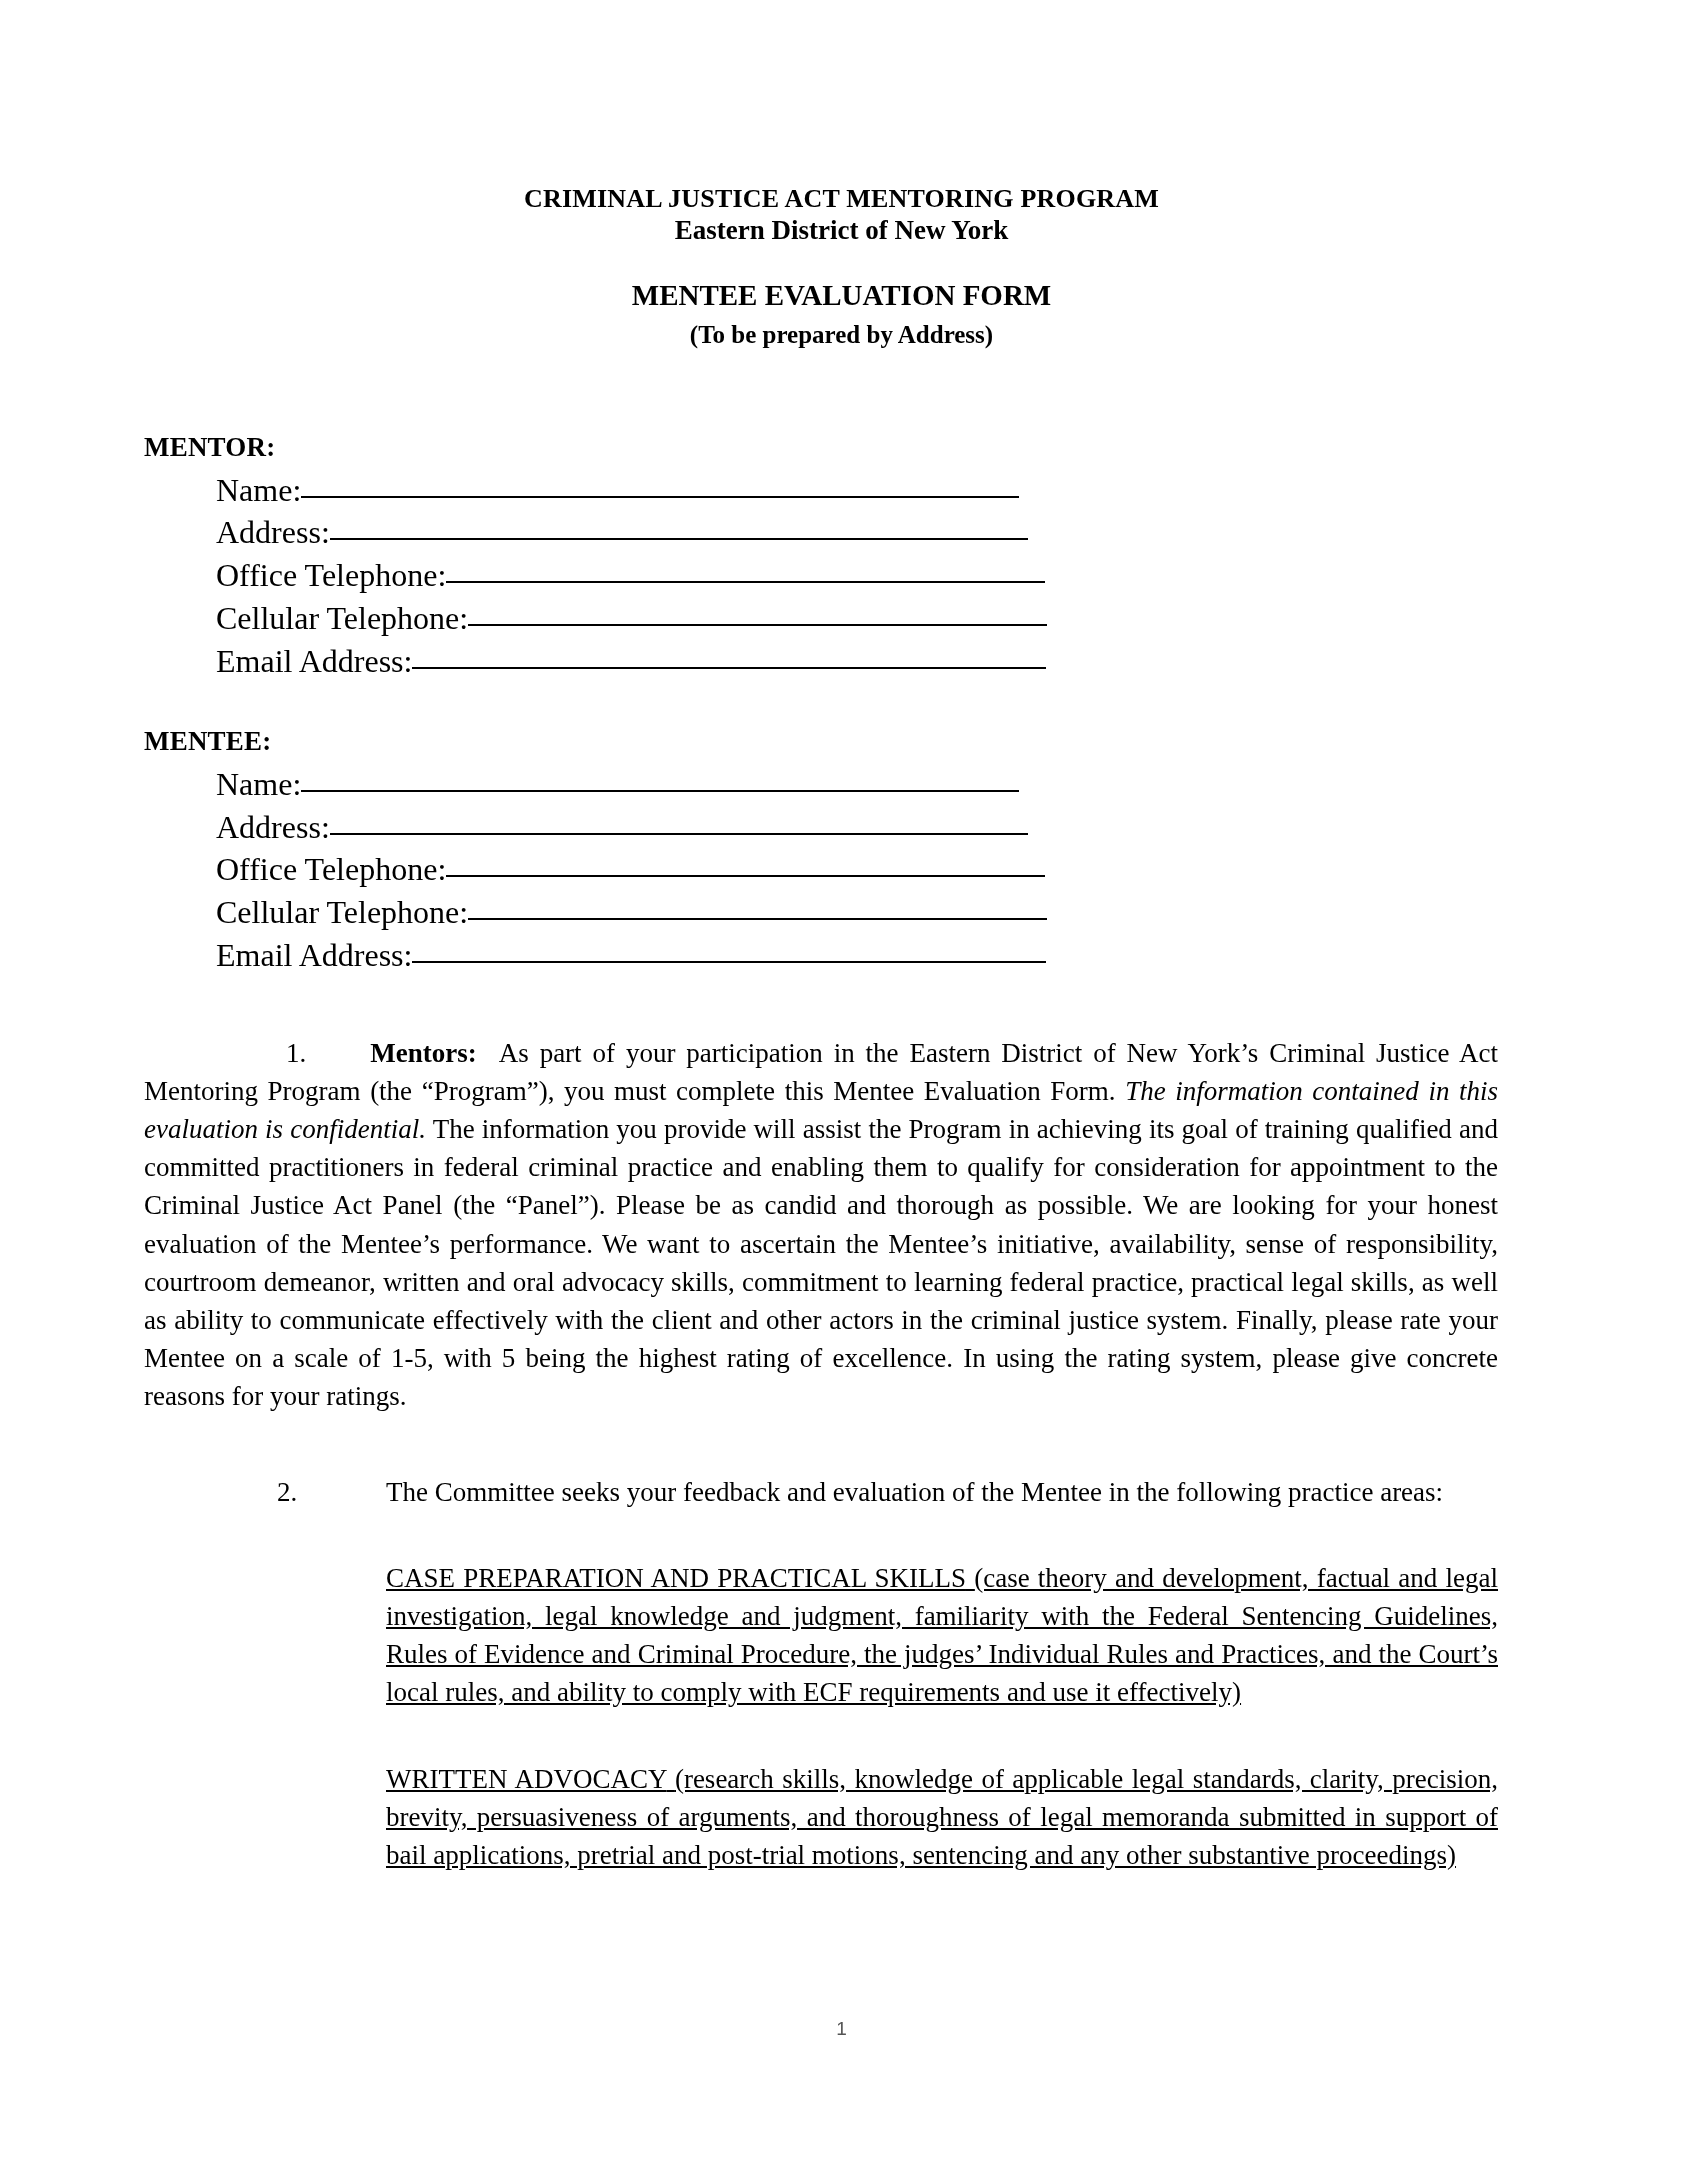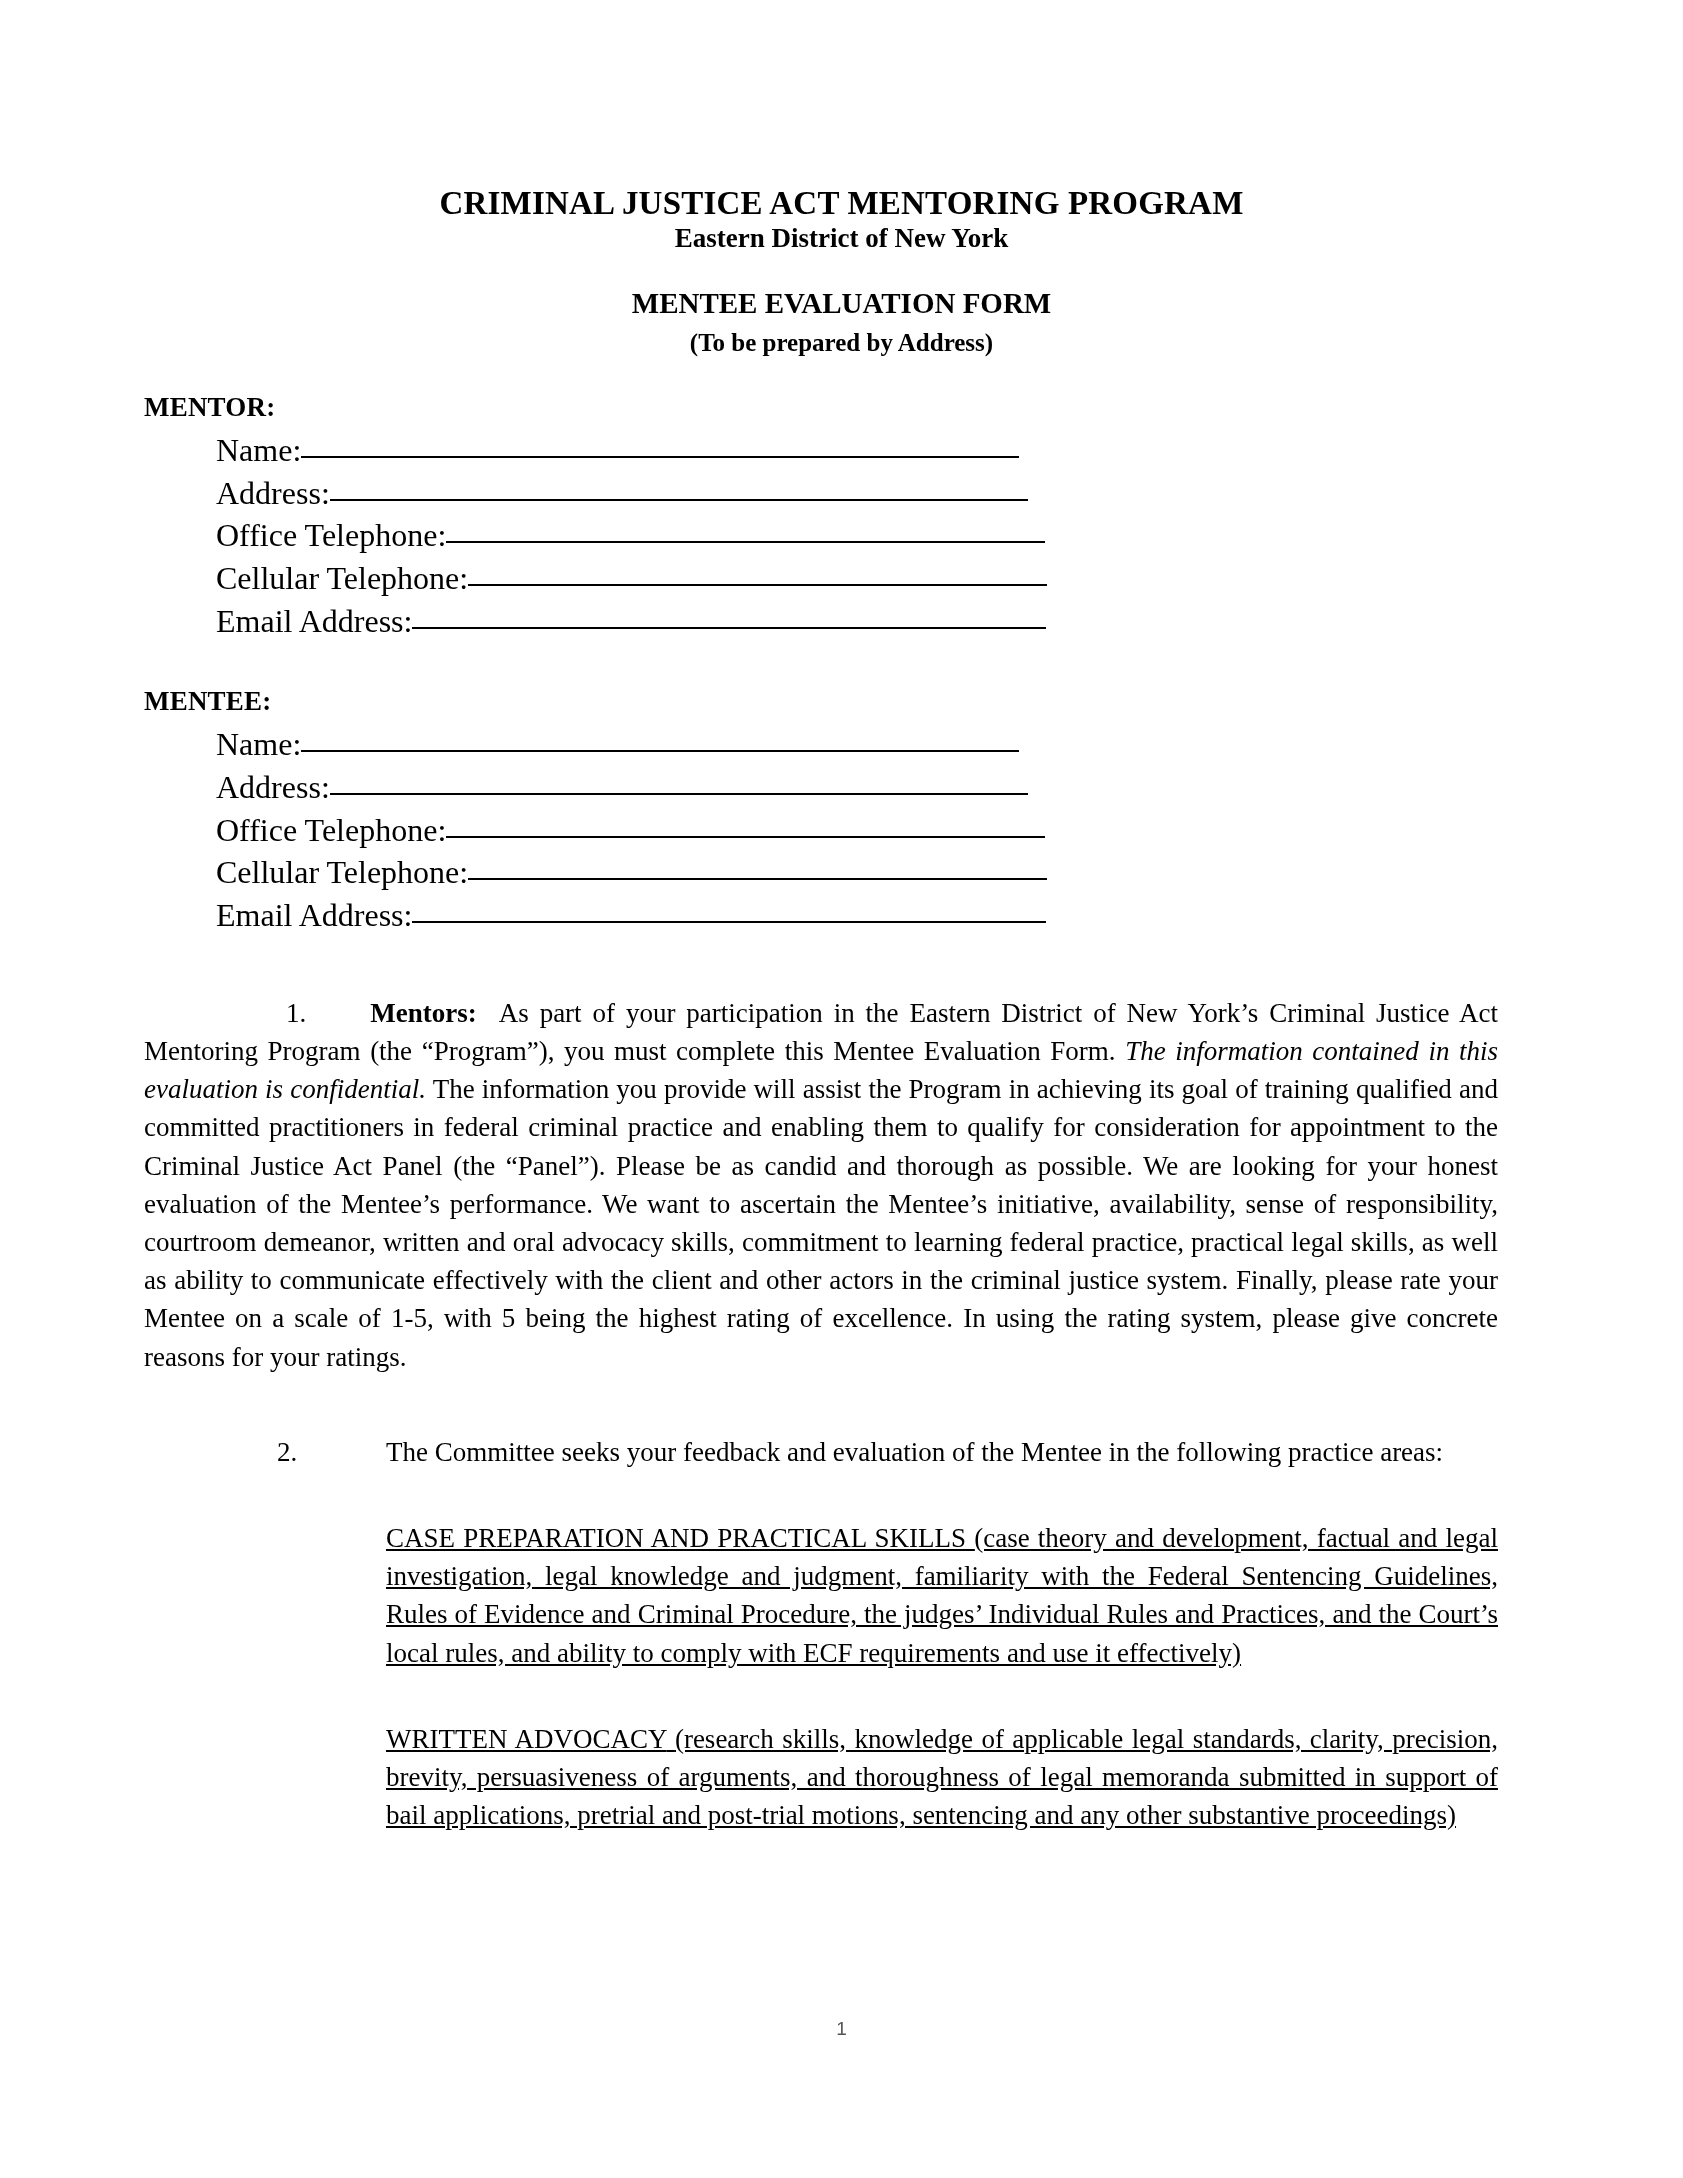--- a/index.html
+++ b/index.html
@@ -23,21 +23,21 @@
     box-sizing: border-box;
     padding: 0;
   }
 
   
   .title-block {
     text-align: center;
     padding-top: 184px;
   }
   .doc-title {
-    font-size: 33px;
+    font-size: 26px;
     font-weight: bold;
     letter-spacing: 0.2px;
     line-height: 1.16;
   }
   .doc-subtitle {
     font-size: 27px;
     font-weight: bold;
     line-height: 1.18;
     margin-top: 1px;
   }
@@ -52,21 +52,21 @@
     font-weight: bold;
     margin-top: 7px;
     line-height: 1.18;
   }
 
   
   .party-block {
     margin-left: 144px;
     width: 1356px;
   }
-  .party-block.first { margin-top: 33px; }
+  .party-block.first { margin-top: 81px; }
   .party-block.second { margin-top: 42px; }
 
   .party-heading {
     font-size: 27px;
     font-weight: bold;
     letter-spacing: 0.2px;
     line-height: 1.32;
   }
   .field-list {
     margin-top: 3px;

